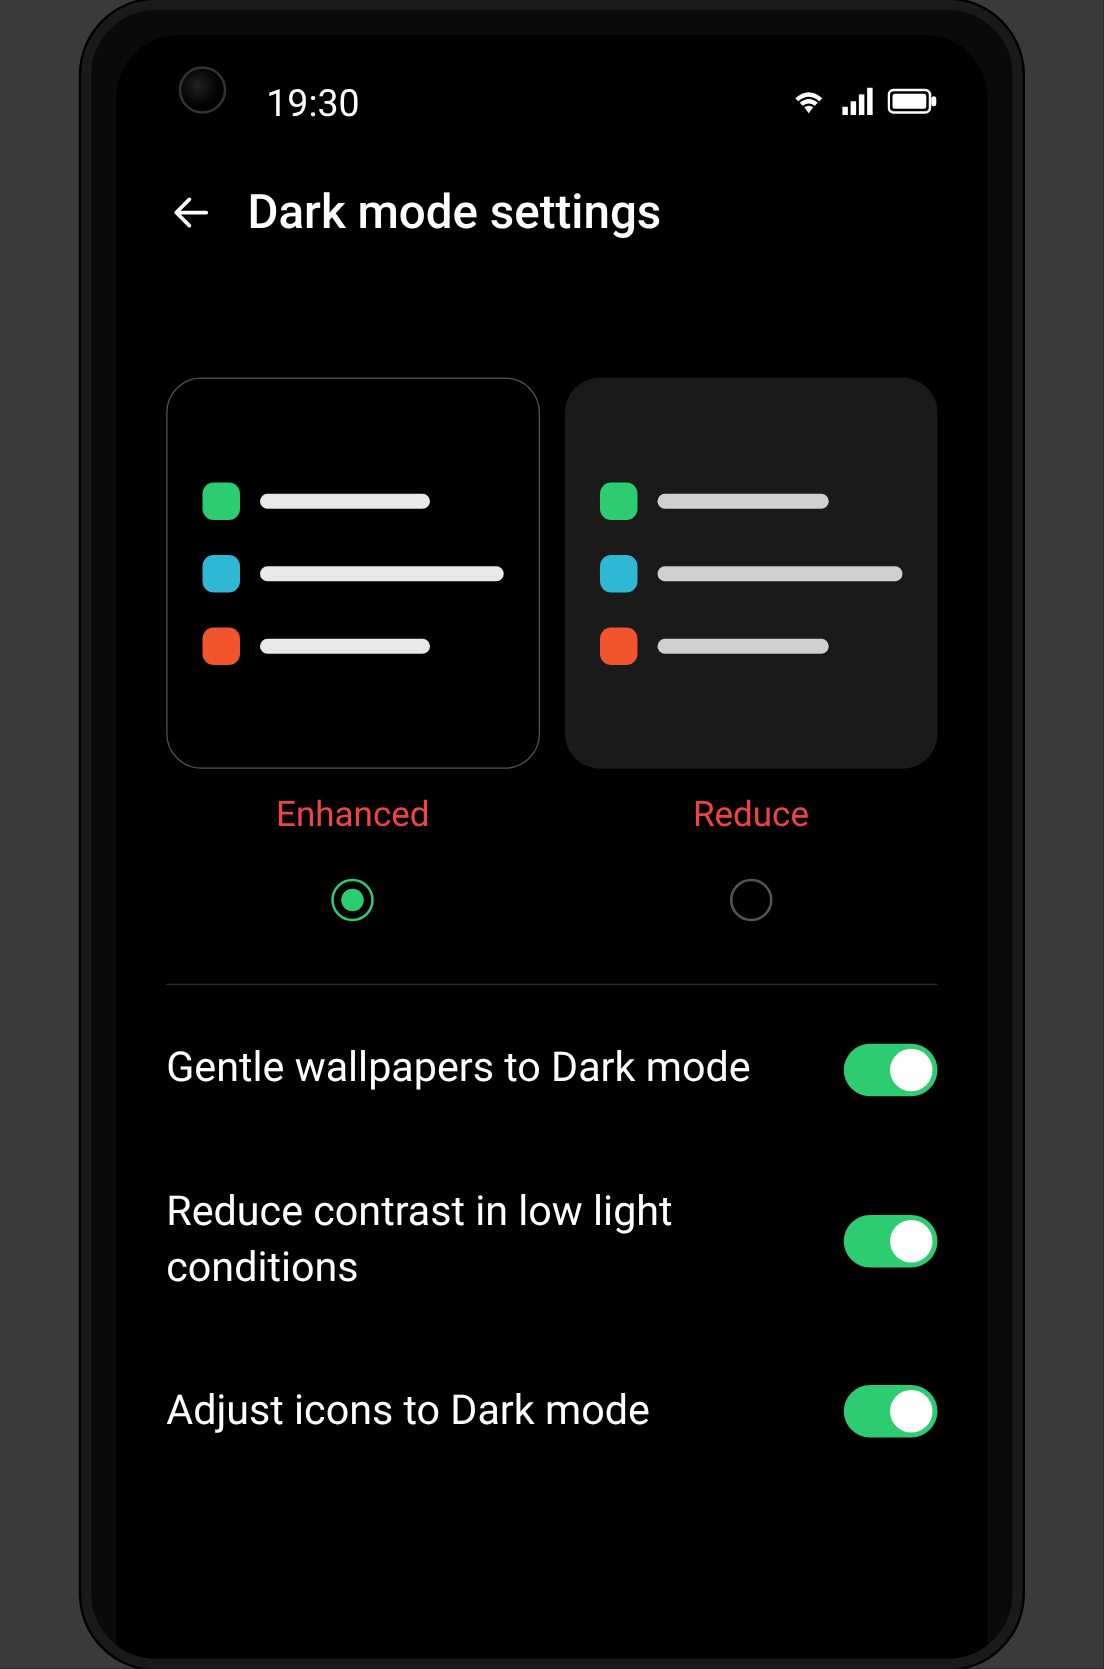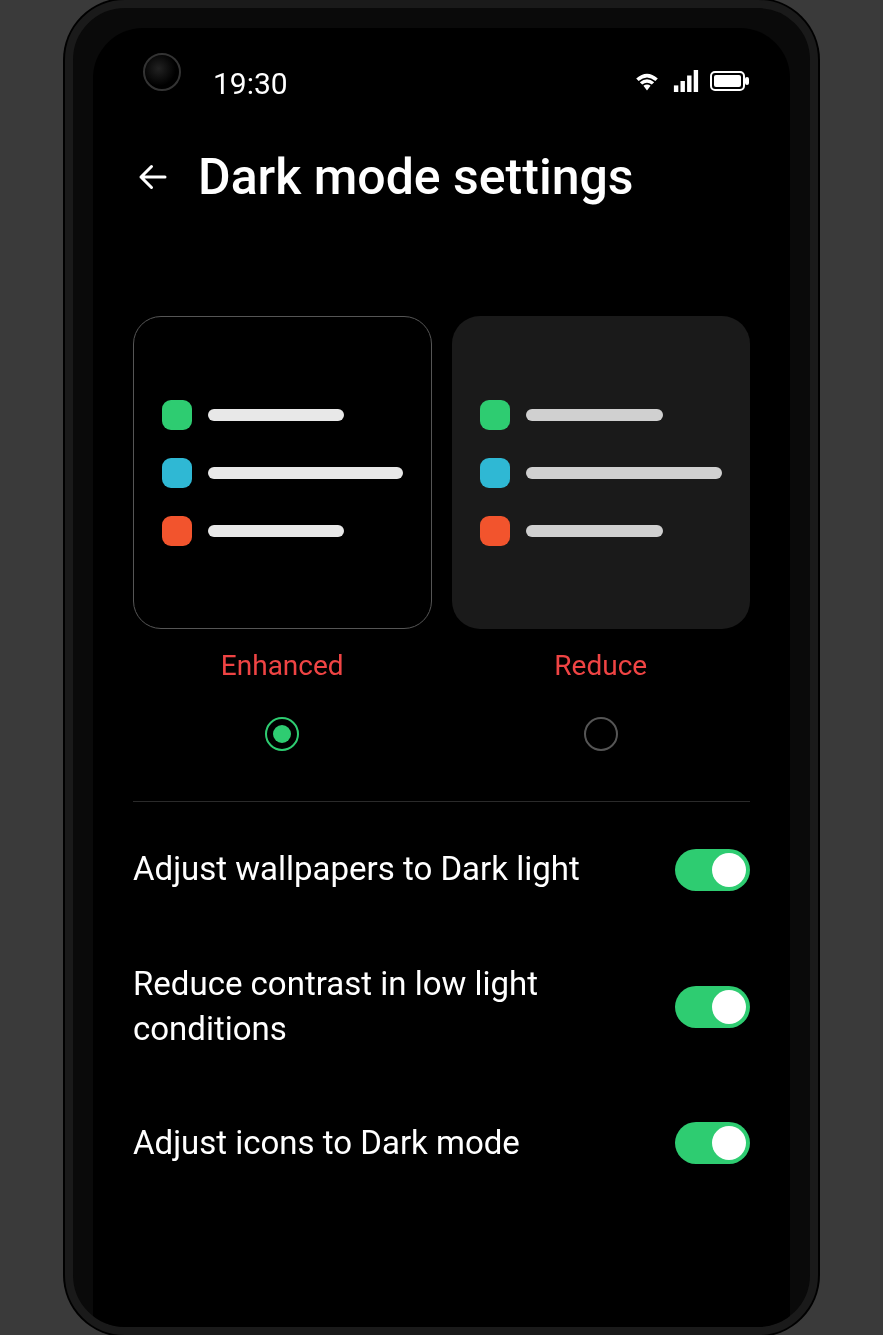--- a/index.html
+++ b/index.html
@@ -66,21 +66,21 @@
   }
   .back-arrow {
     width: 40px;
     height: 40px;
     display: flex;
     align-items: center;
     justify-content: center;
     cursor: pointer;
   }
   .page-title {
-    font-size: 50px;
+    font-size: 38px;
     font-weight: 500;
   }
   .style-options {
     display: flex;
     gap: 20px;
     margin-top: 100px;
     justify-content: space-between;
   }
   .style-option {
     flex: 1;
@@ -289,21 +289,21 @@
         <div class="style-label">Reduce</div>
         <div class="radio"></div>
       </div>
 
 
     </div>
 
     <div class="divider"></div>
 
     <div class="setting-row">
-      <div class="setting-label">Adjust wallpapers to Dark light</div>
+      <div class="setting-label">Gentle wallpapers to Dark mode</div>
       <div class="toggle on">
         <div class="toggle-knob"></div>
       </div>
     </div>
 
     <div class="setting-row">
       <div class="setting-label">Reduce contrast in low light conditions</div>
       <div class="toggle on">
         <div class="toggle-knob"></div>
       </div>

